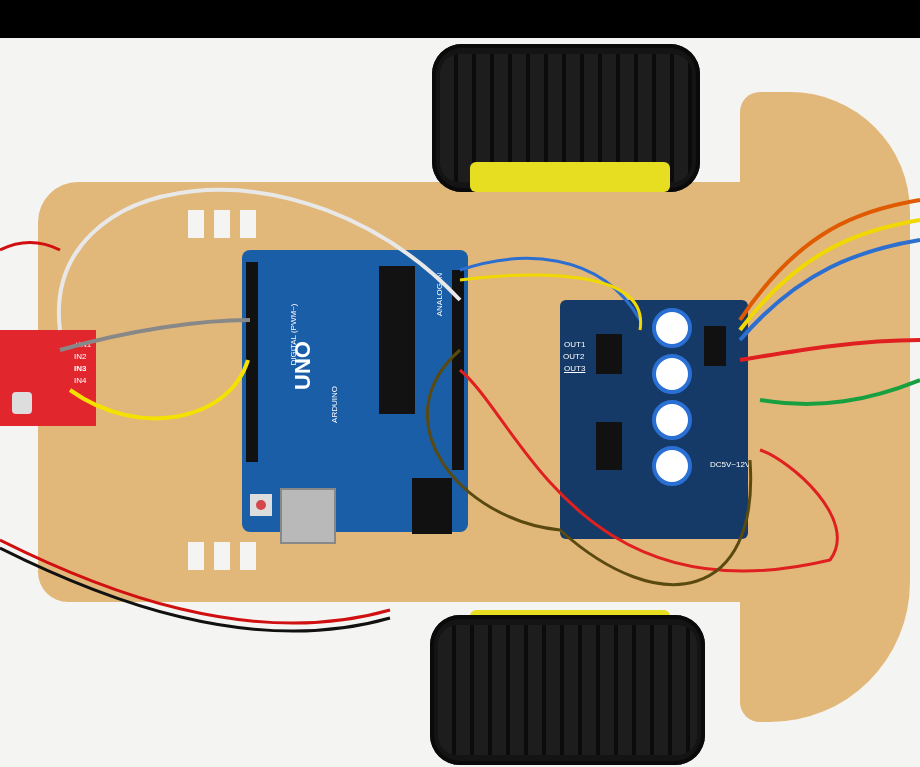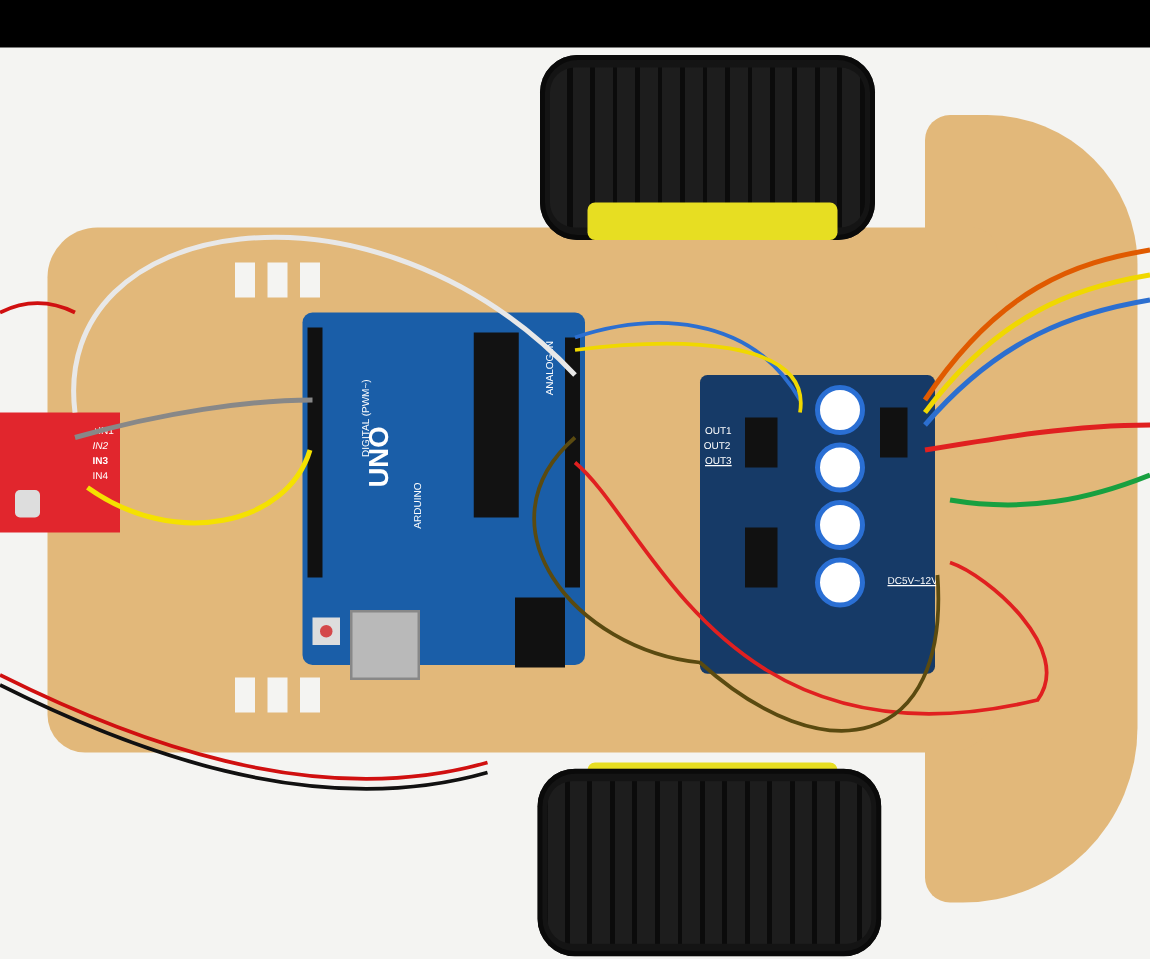--- a/index.html
+++ b/index.html
@@ -49,21 +49,21 @@
     <div class="tread"></div>
   </div>
 <div class="hub" style="left:470px;top:162px;width:200px;height:30px;"></div>
 <div class="hub" style="left:470px;top:610px;width:200px;height:30px;"></div>
 <div class="wheel" style="left:430px;top:615px;width:275px;height:150px;">
     <div class="tread"></div>
   </div>
 
 <div class="red-board">
   <span class="lbl" style="left:74px;top:10px;">+IN1</span>
-  <span class="lbl" style="left:74px;top:22px;font-style:italic;">IN2</span>
+  <span class="lbl" style="left:74px;top:22px;">IN2</span>
   <span class="lbl" style="left:74px;top:34px;font-weight:bold;">IN3</span>
   <span class="lbl" style="left:74px;top:46px;">IN4</span>
   <div class="cap" style="left:12px;top:62px;"></div>
 </div>
 
 <div class="uno">
   <div class="header-l"></div>
   <div class="header-r"></div>
   <div class="chip"></div>
   <div class="logo" style="top:140px;">UNO</div>
@@ -79,21 +79,21 @@
   <div class="pot" style="left:92px;top:8px;"></div>
   <div class="pot" style="left:92px;top:54px;"></div>
   <div class="pot" style="left:92px;top:100px;"></div>
   <div class="pot" style="left:92px;top:146px;"></div>
   <div class="hdr" style="left:36px;top:34px;width:26px;height:40px;"></div>
   <div class="hdr" style="left:36px;top:122px;width:26px;height:48px;"></div>
   <div class="hdr" style="left:144px;top:26px;width:22px;height:40px;"></div>
   <span class="lbl" style="left:4px;top:40px;">OUT1</span>
   <span class="lbl" style="left:3px;top:52px;">OUT2</span>
   <span class="lbl" style="left:4px;top:64px;text-decoration:underline;">OUT3</span>
-  <span class="lbl" style="left:150px;top:160px;text-decoration:underline;">DC5V~12V</span>
+  <span class="lbl" style="left:150px;top:160px;">DC5V~12V</span>
 </div>
 
 <svg class="wires" width="920" height="767">
   <path d="M60 330 C 40 170, 300 130, 460 300" stroke="#e8e8e8" stroke-width="4" fill="none"></path>
   <path d="M70 390 C 140 440, 230 420, 248 360" stroke="#f5e100" stroke-width="4" fill="none"></path>
   <path d="M60 350 C 130 330, 200 320, 250 320" stroke="#888" stroke-width="4" fill="none"></path>
   <path d="M460 270 C 520 250, 600 250, 640 320" stroke="#2c6fd0" stroke-width="3" fill="none"></path>
   <path d="M460 280 C 540 270, 650 270, 640 330" stroke="#f0d800" stroke-width="3" fill="none"></path>
   <path d="M460 370 C 520 420, 580 620, 830 560 C 860 520, 790 460, 760 450" stroke="#e02020" stroke-width="3" fill="none"></path>
   <path d="M460 350 C 380 420, 460 520, 560 530 C 660 620, 760 600, 750 460" stroke="#5a4a10" stroke-width="3" fill="none"></path>

